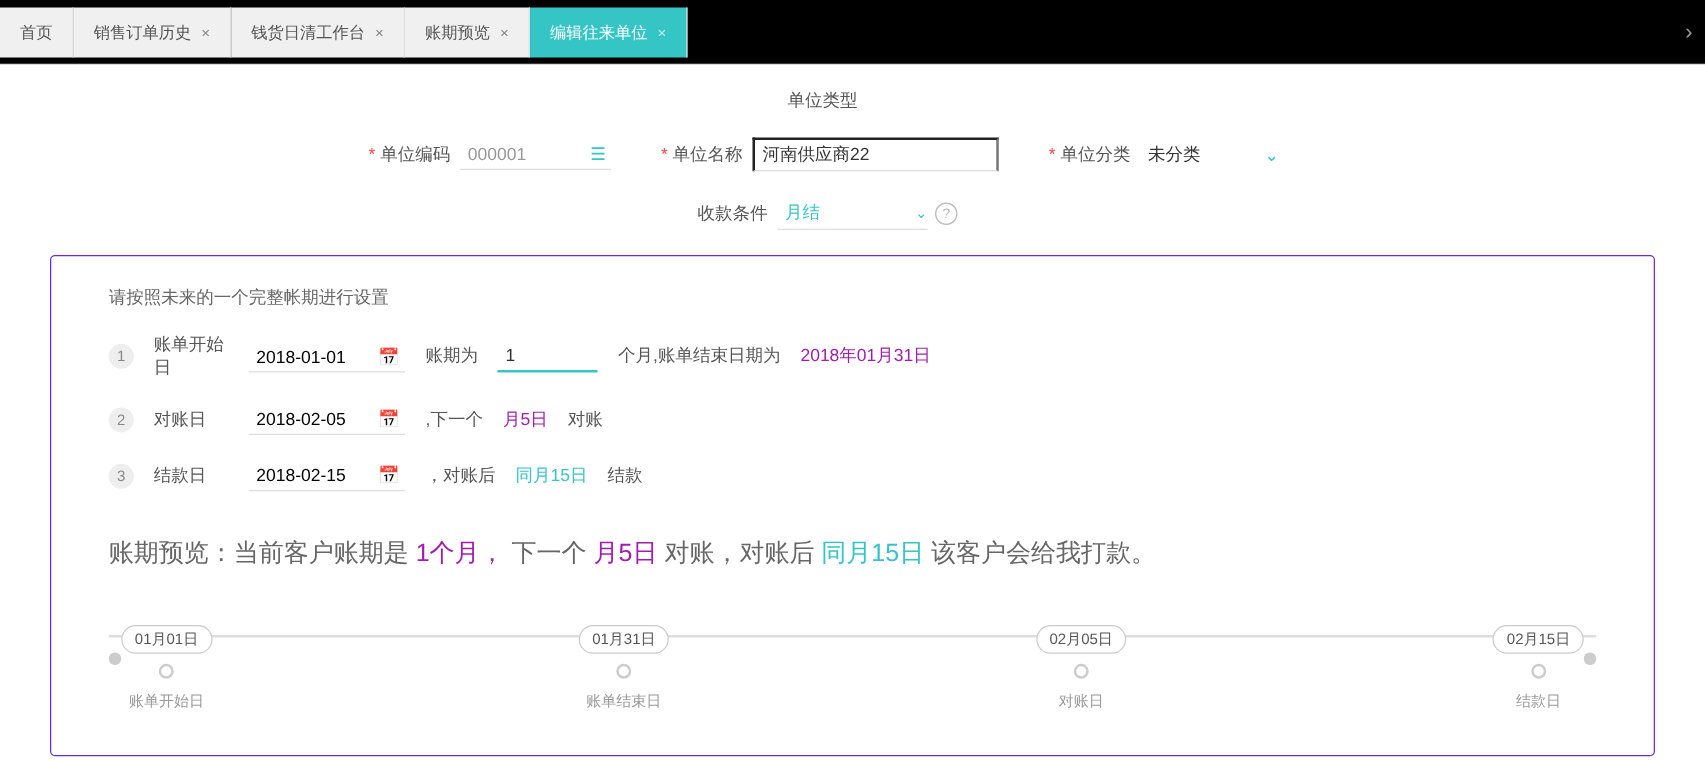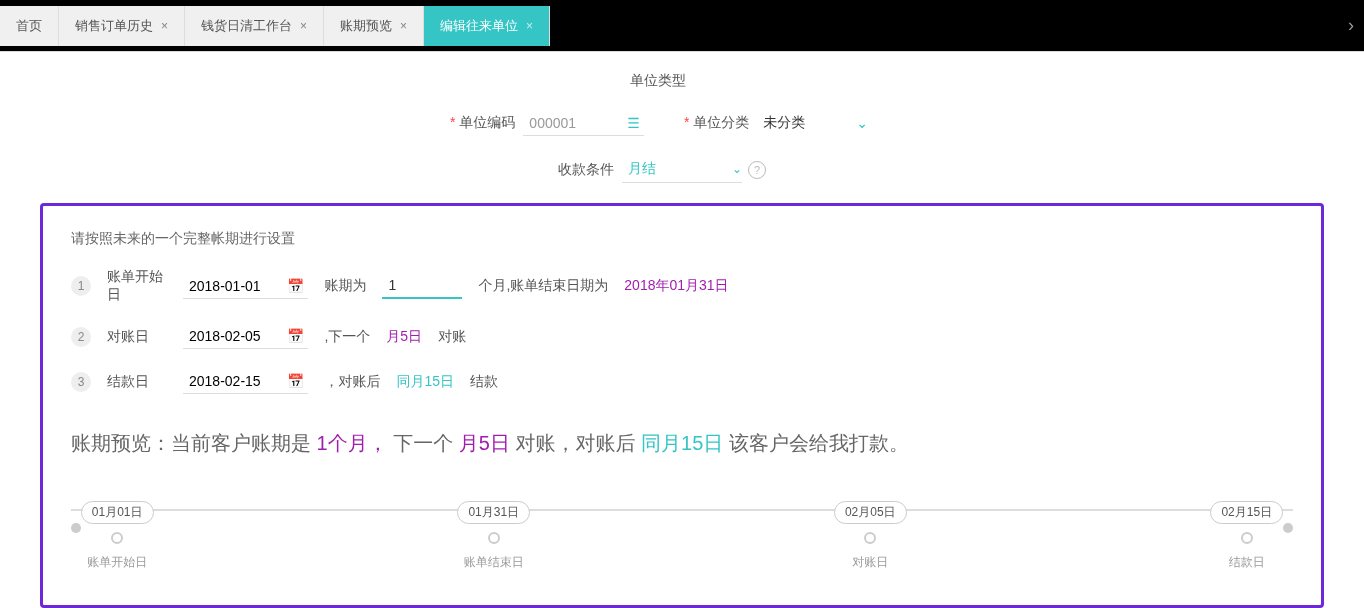--- a/index.html
+++ b/index.html
@@ -181,23 +181,23 @@
       border-radius: 50%;
       border: 1px solid #bbb;
       color: #bbb;
       font-size: 11px;
       cursor: pointer;
       margin-left: 6px;
     }
 
     
     .panel {
-      border: 3px solid #6d28d9;
+      border: 1px solid #6d28d9;
       border-radius: 4px;
-      padding: 24px 28px;
+      padding: 24px 46px;
       margin-bottom: 20px;
     }
     .panel-desc {
       color: #666;
       margin-bottom: 20px;
       font-size: 14px;
     }
 
     
     .panel-row {
@@ -380,20 +380,24 @@
     </div>
   </div>
 
   <div class="form-row">
     <div class="form-group">
       <span class="form-label required-label">单位编码</span>
       <div class="input-with-icon">
         <input type="text" class="form-input" value="000001" style="width: 100px; color: rgb(153, 153, 153);">
         <span class="input-icon">☰</span>
       </div>
+    </div>
+    <div class="form-group">
+      <span class="form-label required-label">单位名称</span>
+      <input type="text" class="unit-name-input" value="河南供应商22" style="">
     </div>
     <div class="form-group">
       <span class="form-label required-label">单位分类</span>
       <div class="classify-dropdown">
         <span class="classify-value">未分类</span>
         <span class="classify-arrow">⌄</span>
       </div>
     </div>
   </div>
 

